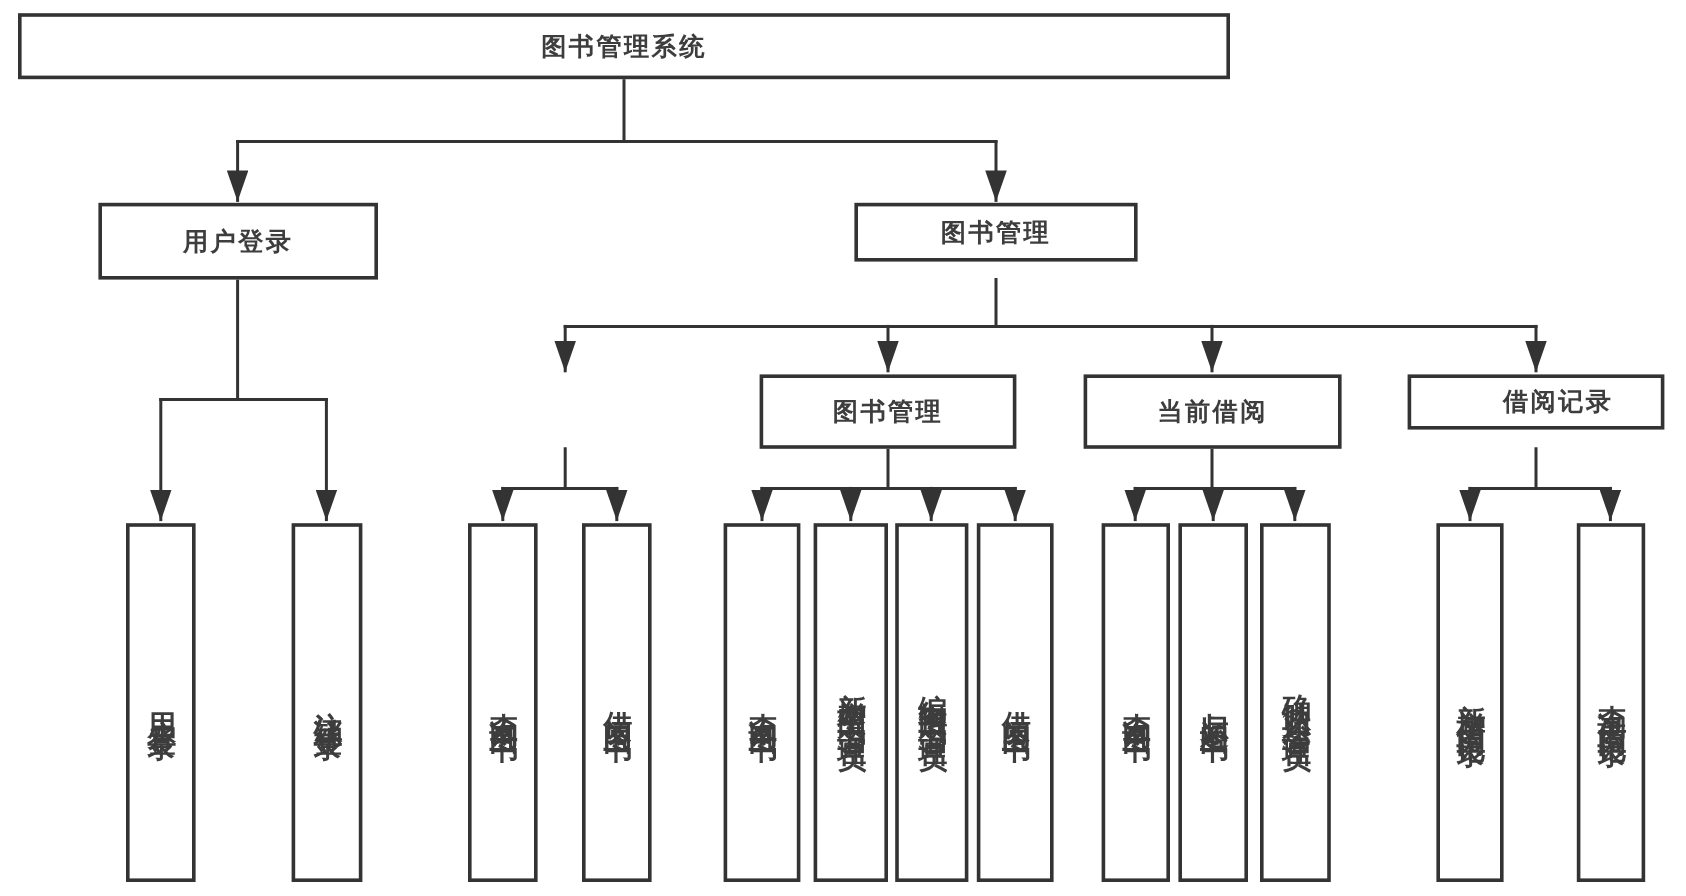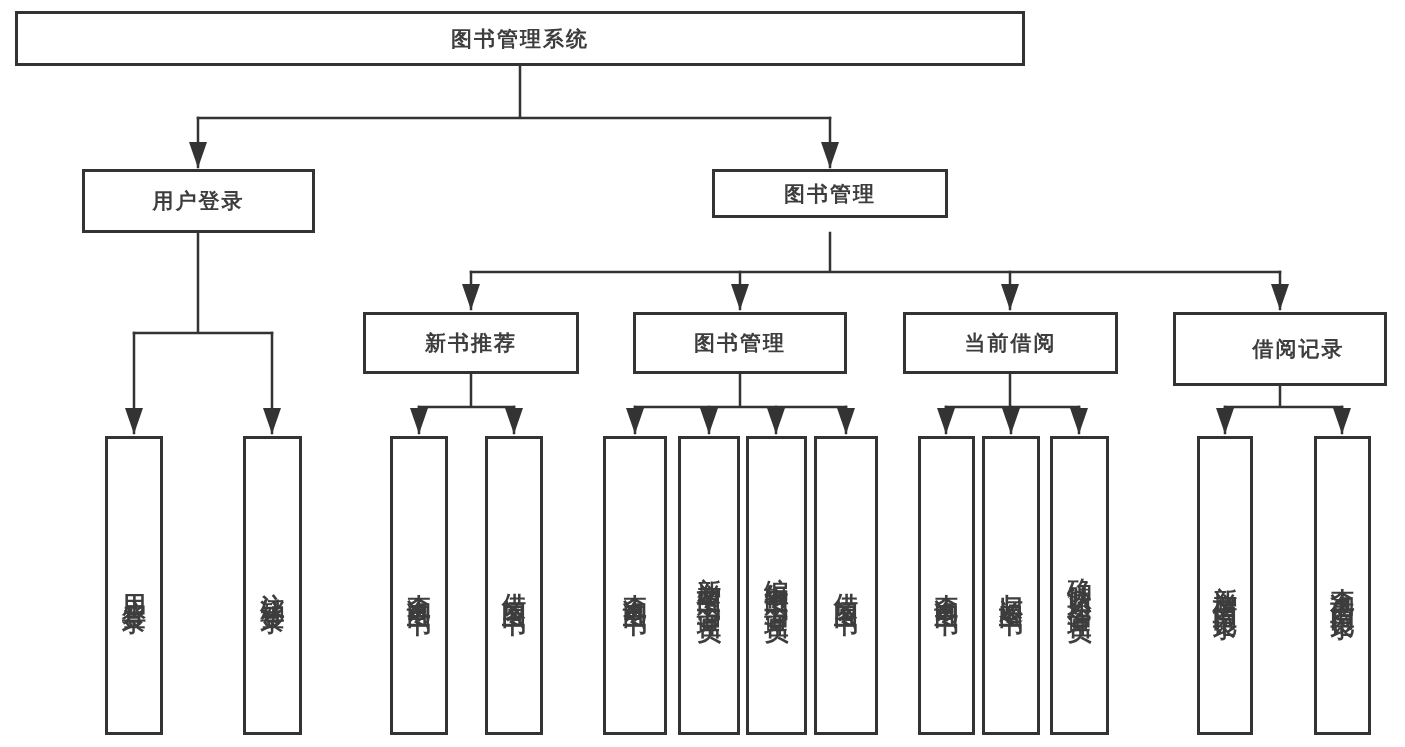--- a/index.html
+++ b/index.html
@@ -43,21 +43,21 @@
   }
   
   .n-root   { left: 15px;  top: 11px;  width: 1010px; height: 55px; }
   
   .n-login  { left: 82px;  top: 169px; width: 233px;  height: 64px; }
   .n-mgmt   { left: 712px; top: 169px; width: 236px;  height: 49px; }
   
   .n-rec    { left: 363px;  top: 312px; width: 216px; height: 62px; }
   .n-bor    { left: 633px;  top: 312px; width: 214px; height: 62px; }
   .n-cur    { left: 903px;  top: 312px; width: 215px; height: 62px; }
-  .n-log    { left: 1173px; top: 312px; width: 214px; height: 74px; padding-left: 37px; }
+  .n-log    { left: 1173px; top: 312px; width: 214px; height: 46px; padding-left: 37px; }
   
   .l-g1a { left: 105px;  top: 436px; width: 58px; height: 299px; }
   .l-g1b { left: 243px;  top: 436px; width: 59px; height: 299px; }
   .l-g2a { left: 390px;  top: 436px; width: 58px; height: 299px; }
   .l-g2b { left: 485px;  top: 436px; width: 58px; height: 299px; }
   .l-g3a { left: 603px;  top: 436px; width: 64px; height: 299px; }
   .l-g3b { left: 678px;  top: 436px; width: 62px; height: 299px; }
   .l-g3c { left: 746px;  top: 436px; width: 61px; height: 299px; }
   .l-g3d { left: 814px;  top: 436px; width: 64px; height: 299px; }
   .l-g4a { left: 918px;  top: 436px; width: 57px; height: 299px; }
@@ -129,23 +129,20 @@
     <span>图书管理系统</span>
   </div>
 
   <div class="node h n-login">
     <span>用户登录</span>
   </div>
   <div class="node h n-mgmt">
     <span>图书管理</span>
   </div>
 
-  <div class="node h n-rec">
-    <span>新书推荐</span>
-  </div>
   <div class="node h n-bor">
     <span>图书管理</span>
   </div>
   <div class="node h n-cur">
     <span>当前借阅</span>
   </div>
   <div class="node h n-log">
     <span>借阅记录</span>
   </div>
 

